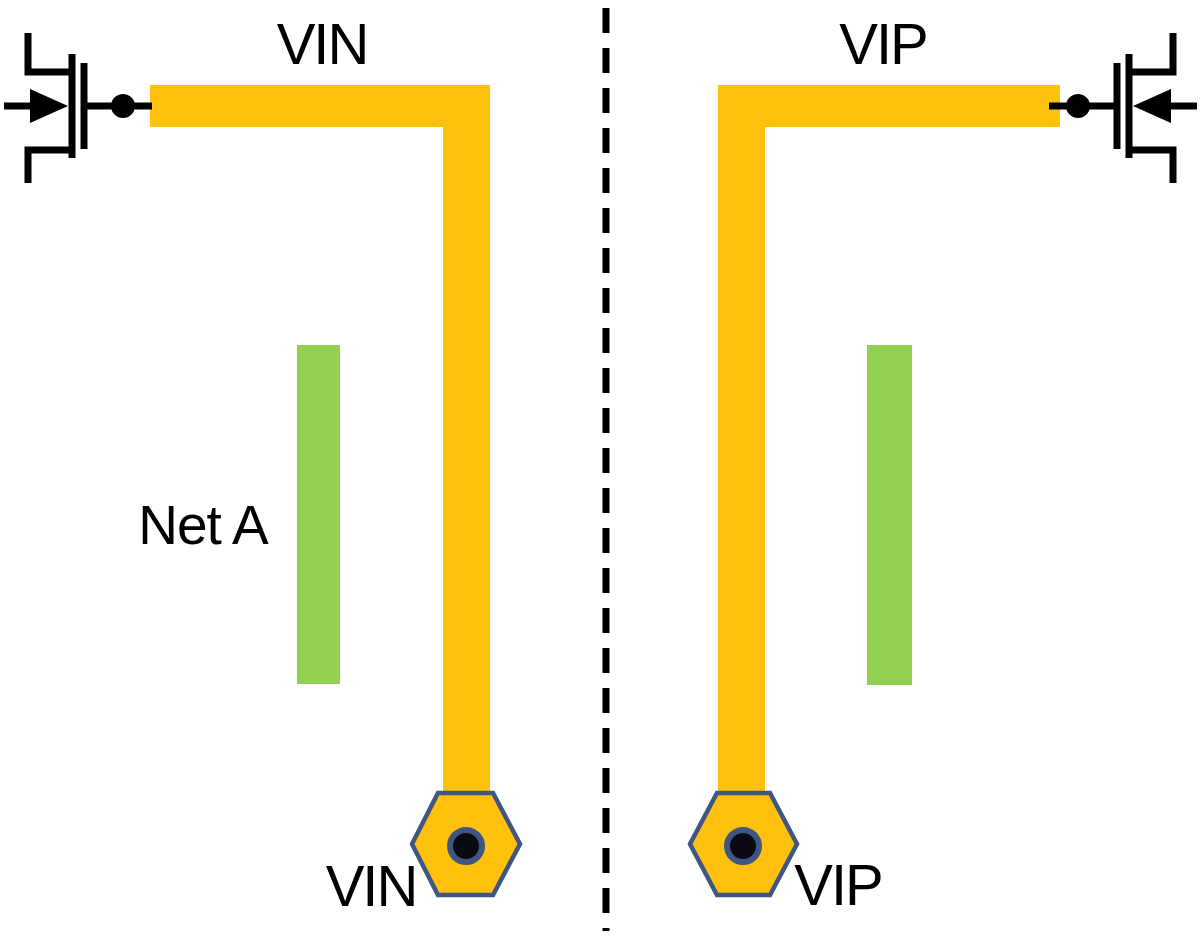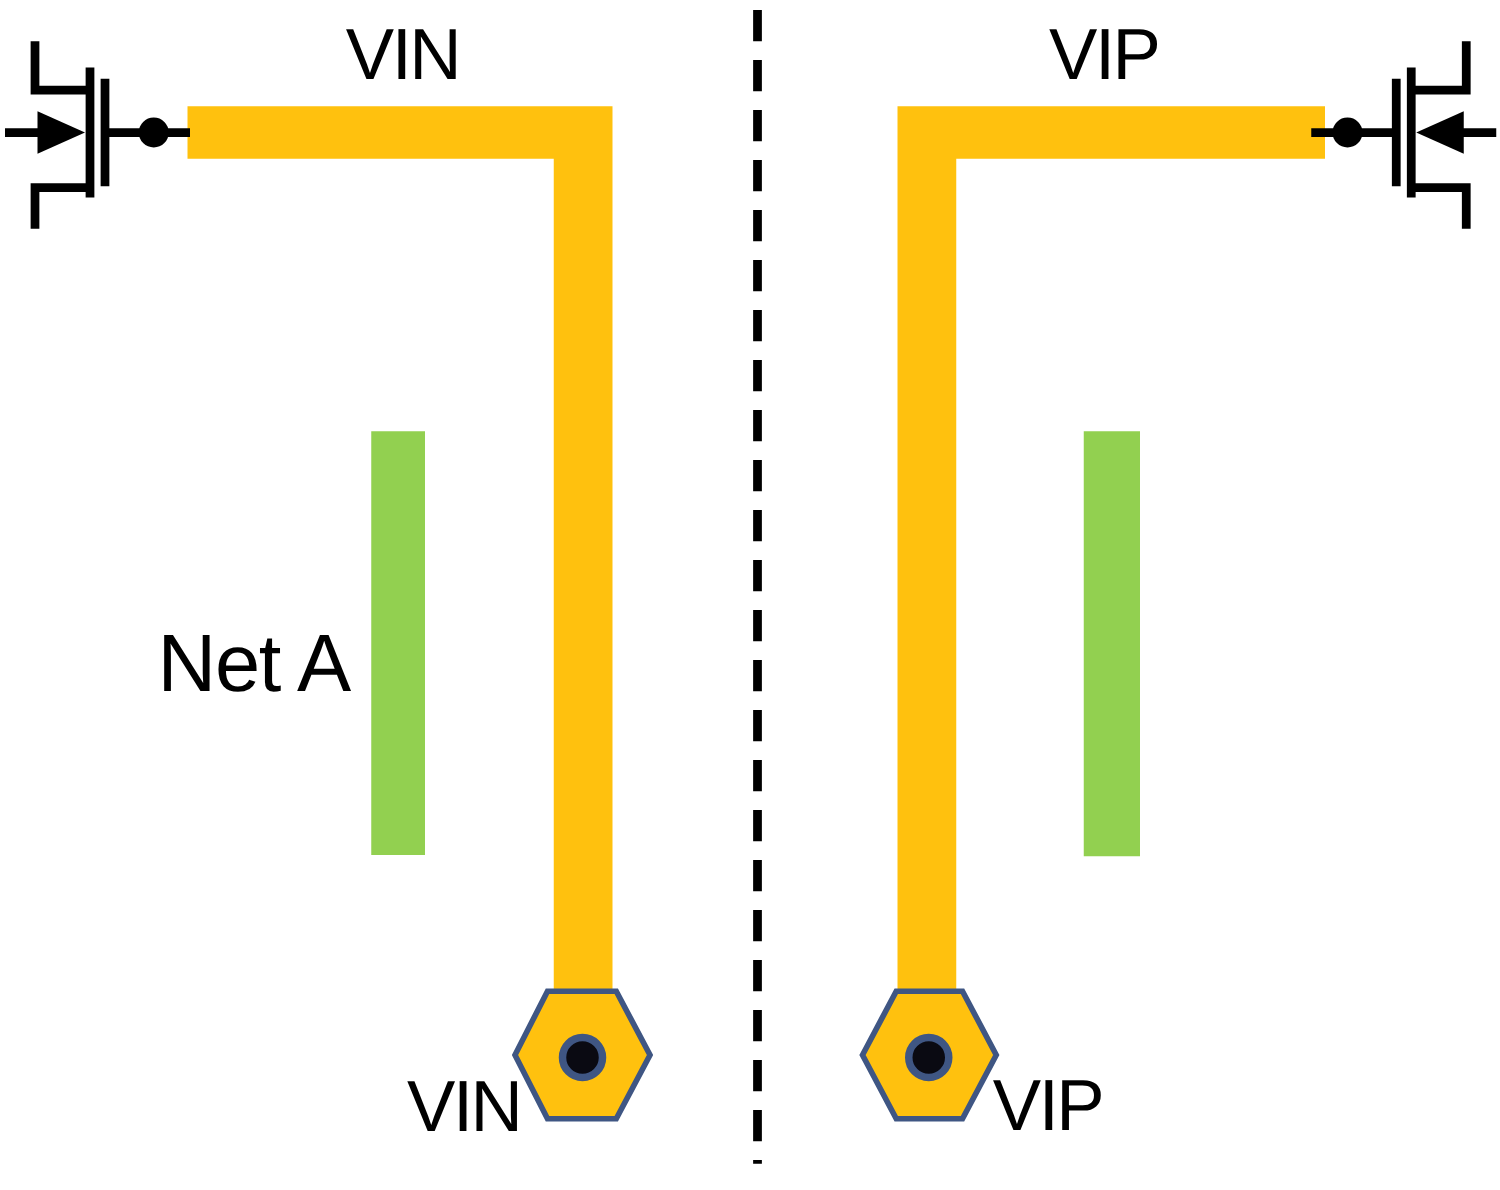--- a/index.html
+++ b/index.html
@@ -64,21 +64,21 @@
     color: #000000;
     line-height: 1;
     white-space: nowrap;
     transform: translateX(-50%);
   }
   .label-lg {
     font-size: 58px;
     letter-spacing: -2px;
   }
   .label-md {
-    font-size: 65px;
+    font-size: 55px;
     letter-spacing: -1px;
     text-align: right;
   }
   .pos-vin-top  { left: 322px;  top: 15px;  }
   .pos-vip-top  { left: 883px;  top: 15px;  }
   .pos-net-a    { left: 203px;  top: 498px; }
   .pos-net-b    { left: 1016px; top: 499px; }
   .pos-vin-bot  { left: 371px;  top: 857px; }
   .pos-vip-bot  { left: 838px;  top: 856px; }
 </style>

